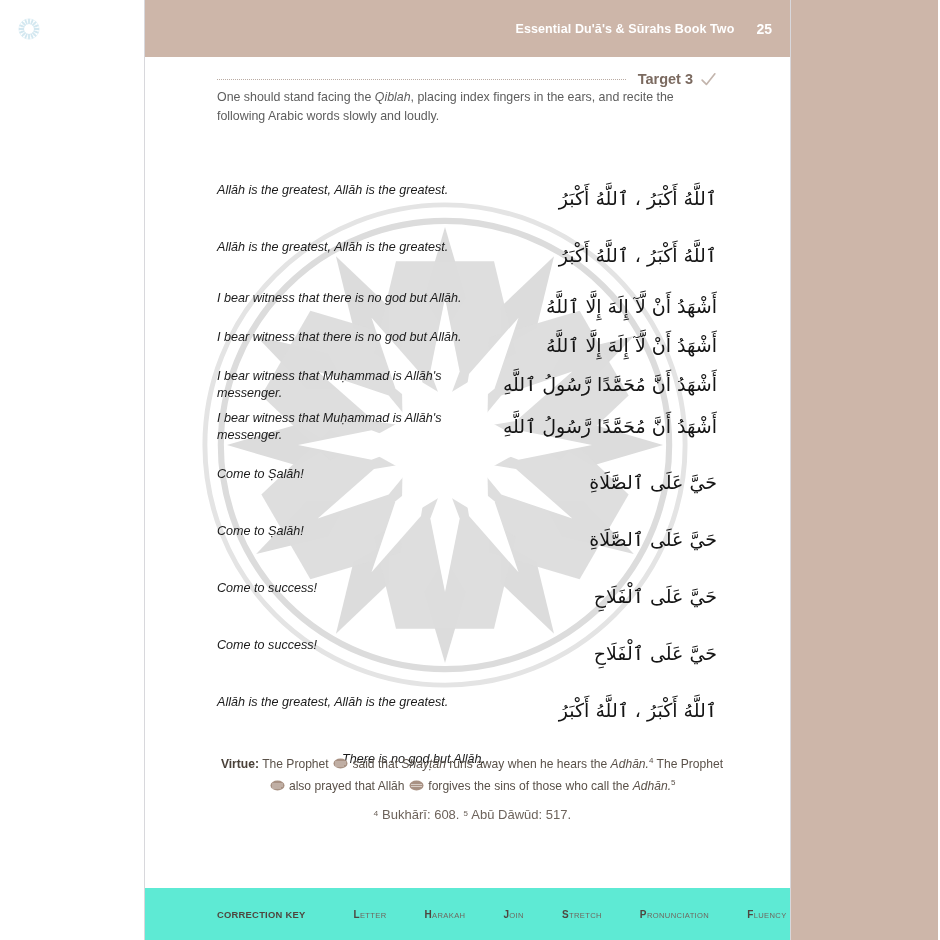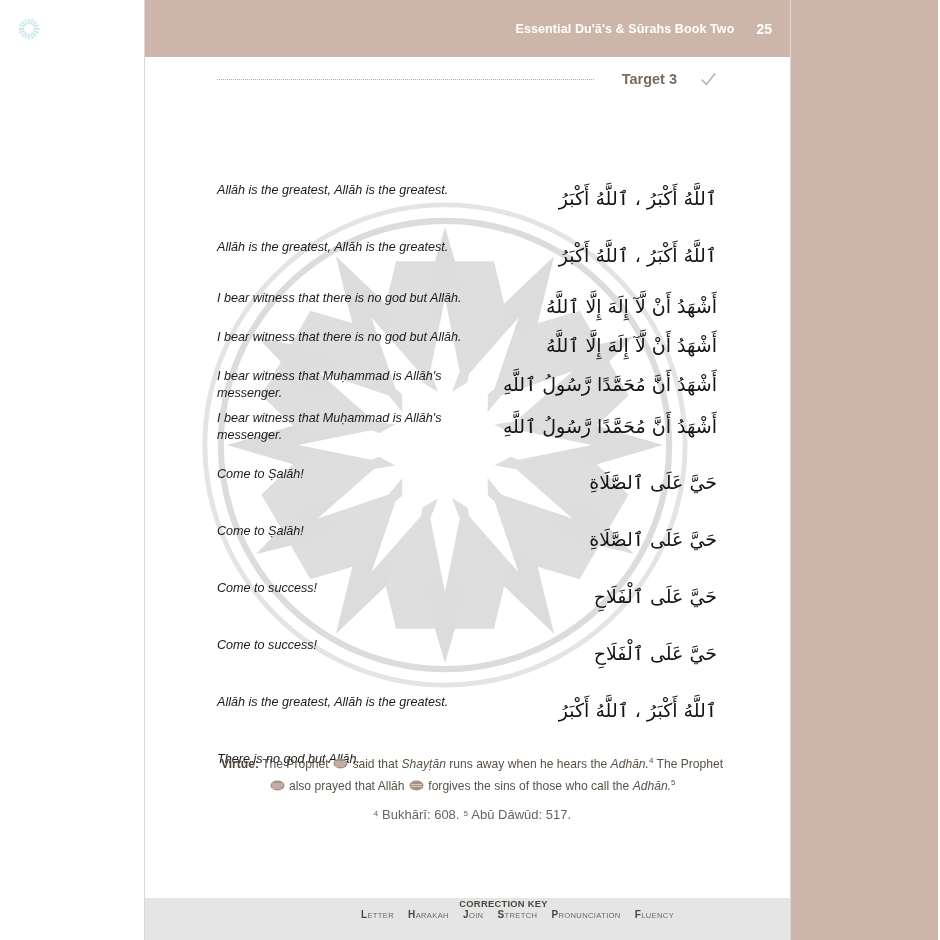--- a/index.html
+++ b/index.html
@@ -85,21 +85,21 @@
   .body-area {
     position: absolute;
     left: 72px; top: 70px;
     width: 500px;
   }
 
   
   .target-row {
     display: flex;
     align-items: center;
-    gap: 23px;
+    gap: 7px;
     height: 18px;
   }
   .dotline {
     flex: 1 1 auto;
     height: 1px;
     border-top: 1.4px dotted #b9aba3;
     margin-right: 5px;
     margin-top: 2px;
   }
   .target-label {
@@ -131,21 +131,21 @@
   
   .lines {
     position: absolute;
     left: 72px; top: 182px;
     width: 500px;
   }
   .line-row {
     position: relative;
     display: flex;
     align-items: flex-start;
-    justify-content: flex-start;
+    justify-content: center;
     gap: 28px;
   }
   .eng {
     font-size: 12.6px;
     line-height: 17px;
     font-style: italic;
     color: #1b1b1b;
     width: 250px;
     flex: 0 0 auto;
     font-weight: 500;
@@ -188,40 +188,39 @@
     margin-top: 14px;
     font-size: 13px;
     line-height: 11px;
     color: #6d635b;
   }
 
   
   .correction-bar {
     position: absolute;
     left: 0; bottom: 0;
-    width: 645px; height: 42px;
-    background: #e5e5e5;
+    width: 645px; height: 52px;
+    background: #5eead4;
     display: flex;
     align-items: center;
     box-sizing: border-box;
     padding-left: 72px;
-    flex-direction: column;
   }
   .ck-title {
     font-size: 9.4px;
     font-weight: 700;
     color: #4e463f;
     letter-spacing: .25px;
     white-space: nowrap;
   }
   .ck-items {
     display: flex;
     align-items: flex-start;
-    margin-left: 28px;
-    gap: 14px;
+    margin-left: 48px;
+    gap: 38px;
   }
   .ck-item {
     font-size: 7.6px;
     color: #6f665e;
     letter-spacing: .35px;
     white-space: nowrap;
   }
   .ck-item .cap {
     font-size: 10px;
     font-weight: 700;
@@ -319,20 +318,21 @@
     <div class="body-area">
       <div class="target-row">
         <div class="dotline"></div>
         <span class="target-label">Target 3</span>
         <svg class="tick" viewBox="0 0 24 24">
           <path d="M3 13 L9 19 L21 4" fill="none" stroke="#c3b5ad" stroke-width="2.4" stroke-linecap="round" stroke-linejoin="round"></path>
         </svg>
       </div>
 
 
+      <p class="intro"><span>One should stand facing the </span><i>Qiblah</i><span>, placing index fingers in the ears, and recite the following Arabic words slowly and loudly.</span></p>
     </div>
 
     <div class="lines">
         <div class="line-row" style="margin-bottom: 26px;">
           <div class="eng">Allāh is the greatest, Allāh is the greatest.</div>
           <div class="ara">ٱللَّهُ أَكْبَرُ ، ٱللَّهُ أَكْبَرُ</div>
         </div>
         <div class="line-row" style="margin-bottom: 20px;">
           <div class="eng">Allāh is the greatest, Allāh is the greatest.</div>
           <div class="ara">ٱللَّهُ أَكْبَرُ ، ٱللَّهُ أَكْبَرُ</div>

